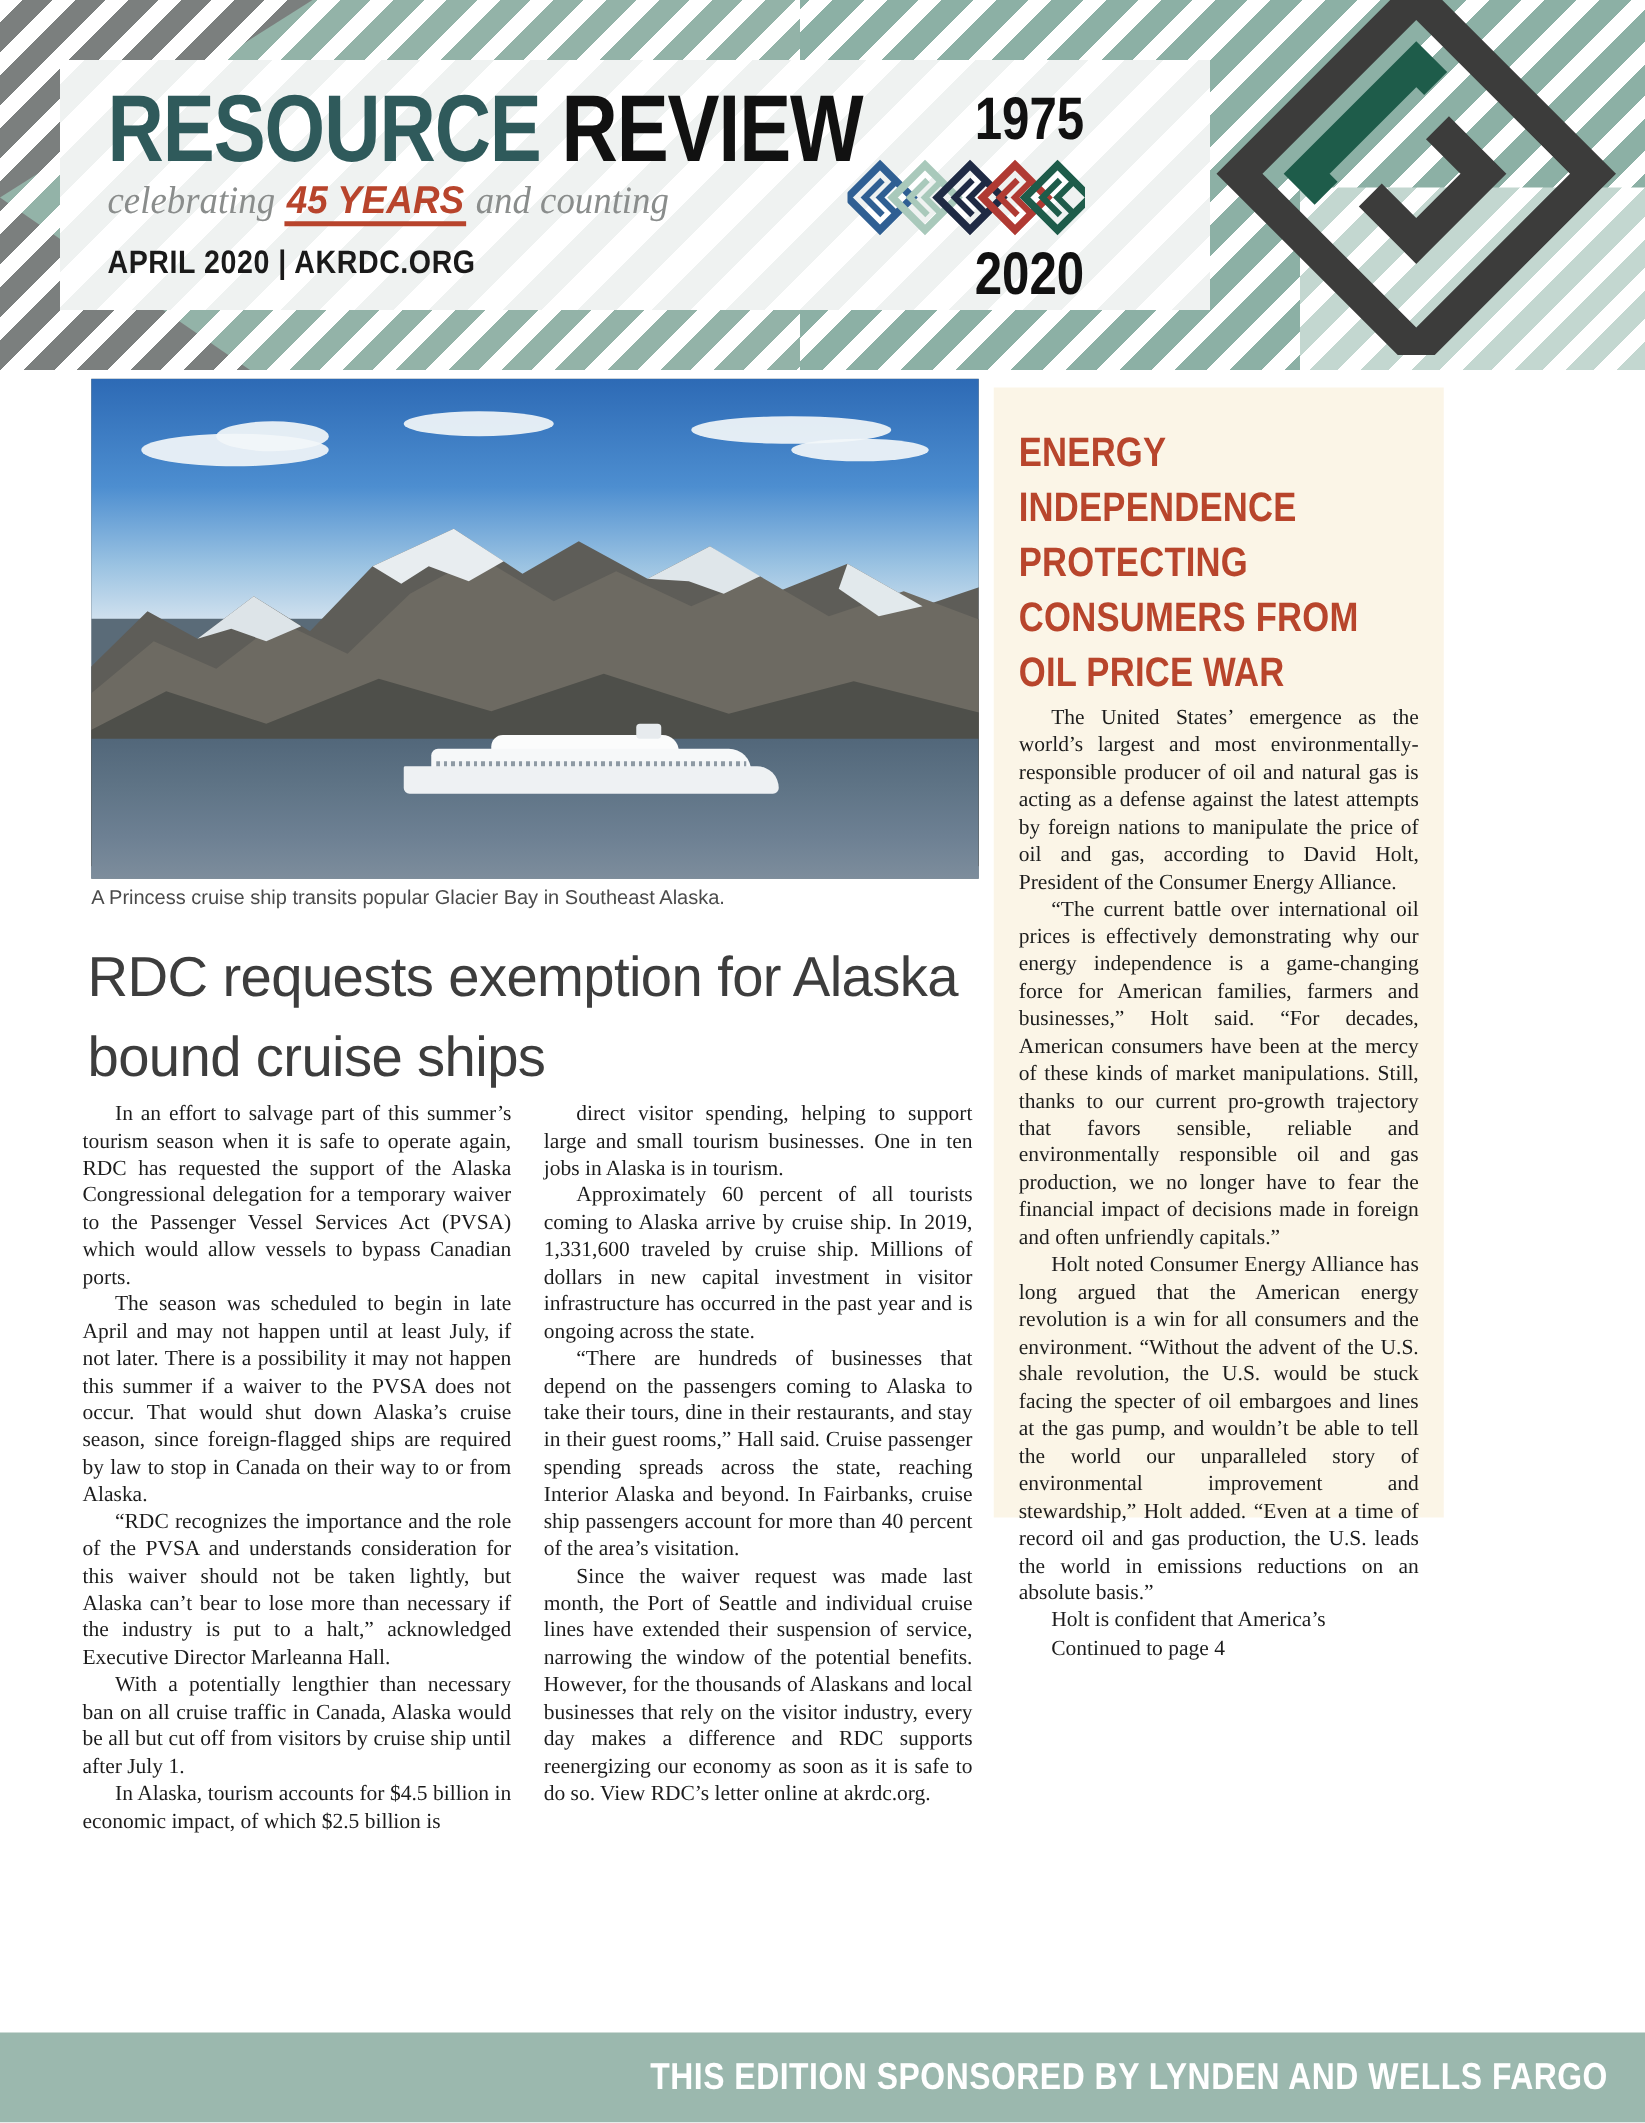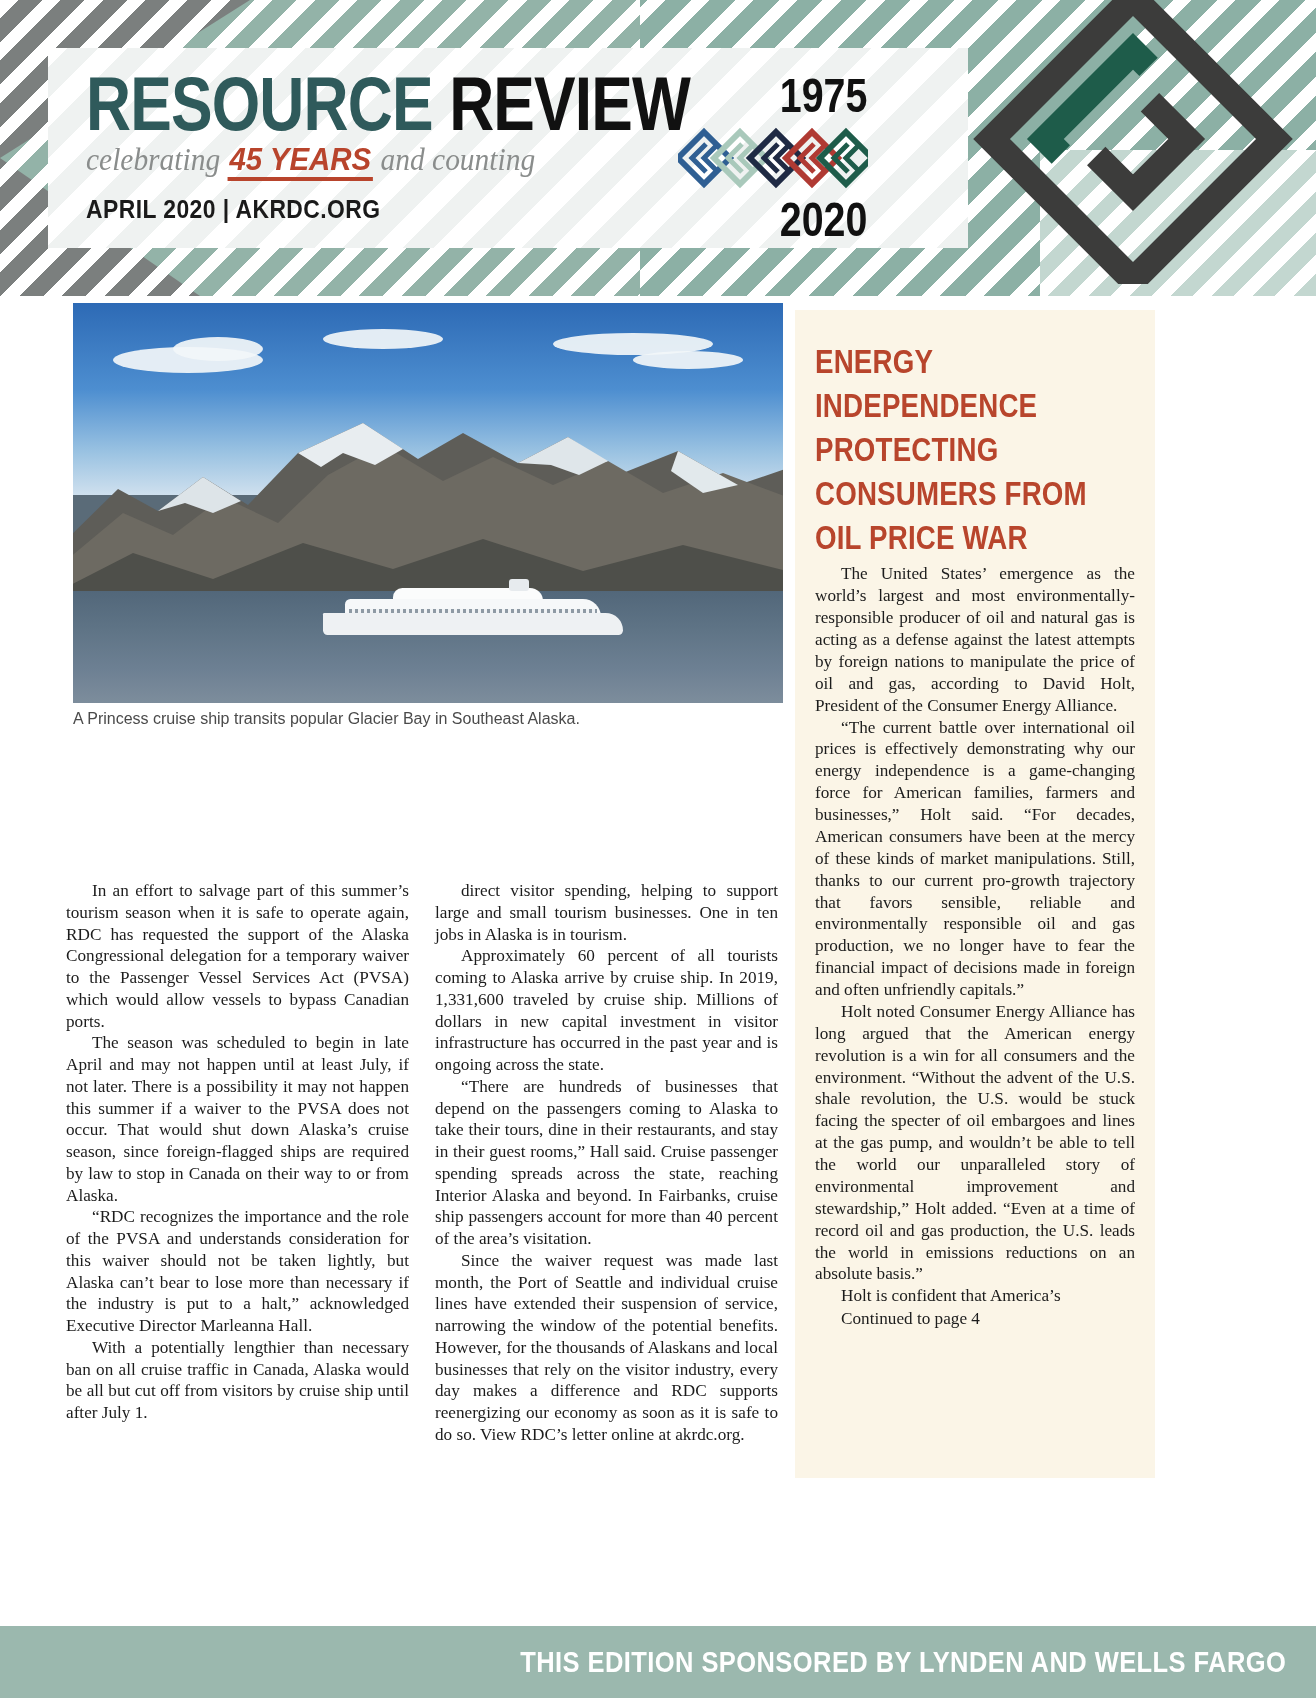--- a/index.html
+++ b/index.html
@@ -197,21 +197,21 @@
     font-size: 17.2px;
     line-height: 1.265;
     text-align: justify;
     text-indent: 26px;
     color: #1c1c1c;
     hyphens: auto;
   }
 
   
   .sidebar {
-    position: absolute; left: 795px; top: 310px; width: 360px; height: 1168px;
+    position: absolute; left: 795px; top: 310px; width: 360px; height: 904px;
     background: #fbf5e7;
     padding: 30px 20px 14px 20px;
   }
   .sb-headline {
     font-family: "Liberation Sans", sans-serif;
     font-weight: 700;
     font-size: 33px;
     line-height: 1.33;
     color: #b8452c;
     transform: scaleX(0.84);
@@ -347,27 +347,29 @@
       <div class="ship-top"></div>
       <div class="ship-funnel"></div>
       <div class="ship-deck"></div>
       <div class="ship-hull"></div>
       <div class="ship-win"></div>
     </div>
   </div>
 
   <div class="caption">A Princess cruise ship transits popular Glacier Bay in Southeast Alaska.</div>
 
+  <h1 class="headline">RDC requests exemption for Alaska bound cruise ships</h1>
 
   <div class="cols">
     <div class="col">
       <p>In an effort to salvage part of this summer’s tourism season when it is safe to operate again, RDC has requested the support of the Alaska Congressional delegation for a temporary waiver to the Passenger Vessel Services Act (PVSA) which would allow vessels to bypass Canadian ports.</p>
       <p>The season was scheduled to begin in late April and may not happen until at least July, if not later. There is a possibility it may not happen this summer if a waiver to the PVSA does not occur. That would shut down Alaska’s cruise season, since foreign-flagged ships are required by law to stop in Canada on their way to or from Alaska.</p>
       <p>“RDC recognizes the importance and the role of the PVSA and understands consideration for this waiver should not be taken lightly, but Alaska can’t bear to lose more than necessary if the industry is put to a halt,” acknowledged Executive Director Marleanna Hall.</p>
       <p>With a potentially lengthier than necessary ban on all cruise traffic in Canada, Alaska would be all but cut off from visitors by cruise ship until after July 1.</p>
+      <p>In Alaska, tourism accounts for $4.5 billion in economic impact, of which $2.5 billion is</p>
     </div>
     <div class="col">
       <p>direct visitor spending, helping to support large and small tourism businesses. One in ten jobs in Alaska is in tourism.</p>
       <p>Approximately 60 percent of all tourists coming to Alaska arrive by cruise ship. In 2019, 1,331,600 traveled by cruise ship. Millions of dollars in new capital investment in visitor infrastructure has occurred in the past year and is ongoing across the state.</p>
       <p>“There are hundreds of businesses that depend on the passengers coming to Alaska to take their tours, dine in their restaurants, and stay in their guest rooms,” Hall said. Cruise passenger spending spreads across the state, reaching Interior Alaska and beyond. In Fairbanks, cruise ship passengers account for more than 40 percent of the area’s visitation.</p>
       <p>Since the waiver request was made last month, the Port of Seattle and individual cruise lines have extended their suspension of service, narrowing the window of the potential benefits. However, for the thousands of Alaskans and local businesses that rely on the visitor industry, every day makes a difference and RDC supports reenergizing our economy as soon as it is safe to do so. View RDC’s letter online at akrdc.org.</p>
     </div>
   </div>
 
   <aside class="sidebar">

